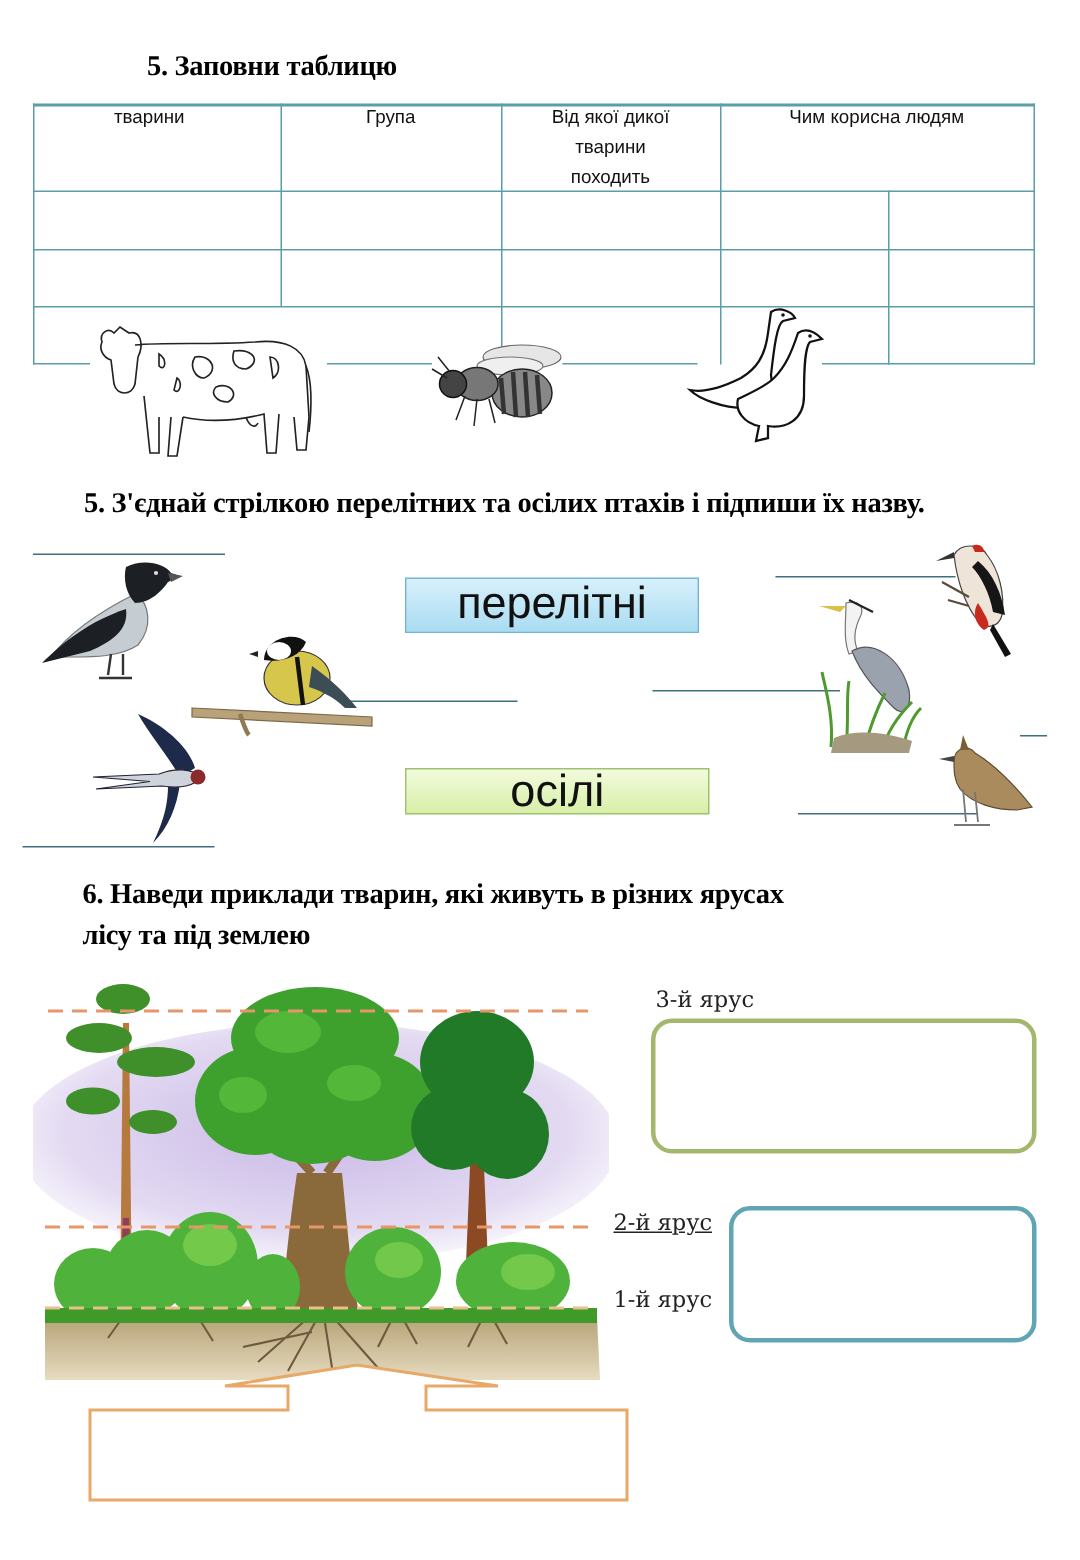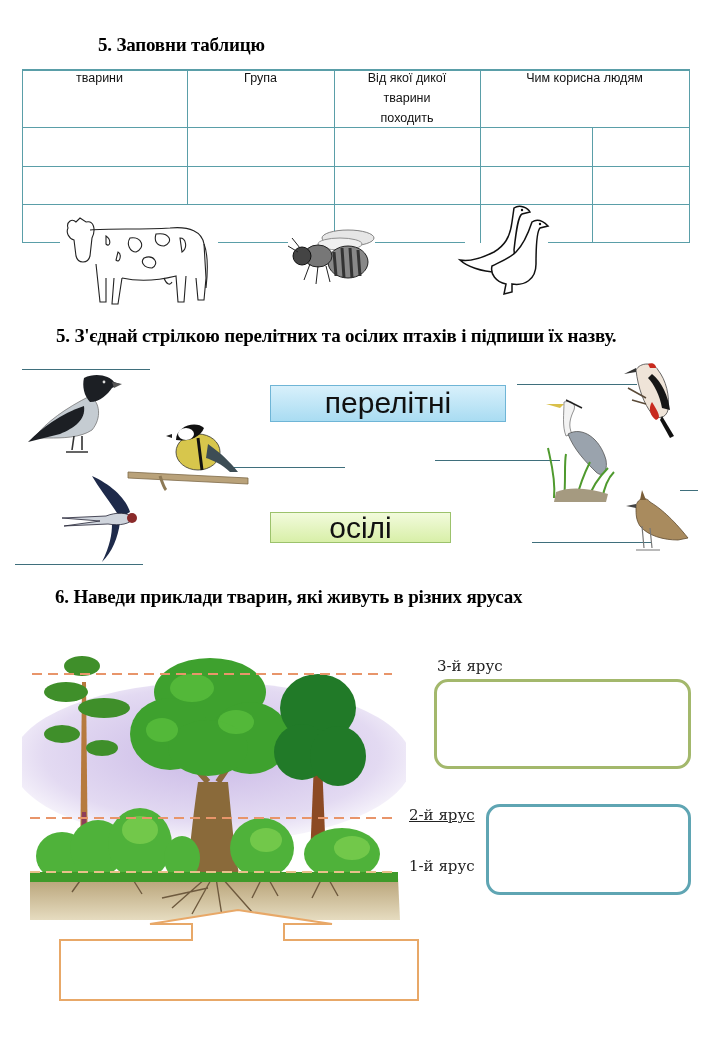--- a/index.html
+++ b/index.html
@@ -111,22 +111,22 @@
   <g fill="#fff" stroke="#111" stroke-width="1.5">
     <path d="M58 6 C64 2 72 6 74 10 L66 12 C62 14 60 30 58 48 C60 60 52 70 40 70 C26 70 10 64 4 58 C14 60 26 56 38 50 C48 44 54 36 56 20 Z"></path>
     <path d="M76 20 C82 16 88 20 92 24 L84 26 C80 30 80 50 80 62 C80 78 68 84 56 82 L56 90 L48 92 L50 82 C40 80 34 72 36 64 C44 60 54 56 60 50 C68 42 72 32 76 20 Z"></path>
   </g>
   <circle cx="66" cy="8" r="1.2" fill="#111"></circle>
   <circle cx="84" cy="22" r="1.2" fill="#111"></circle>
 </svg>
 
 <div class="abs heading" style="left:56px; top:325px; font-size:19px;">5. З'єднай стрілкою перелітних та осілих птахів і підпиши їх назву.</div>
 
-<div class="label-box blue-box" style="left:270px; top:385px; width:236px; height:37px;">перелітні</div>
-<div class="label-box green-box" style="left:270px; top:512px; width:181px; height:31px; line-height:30px;">осілі</div>
+<div class="label-box blue-box" style="left:270px; top:385px; width:196px; height:37px;">перелітні</div>
+<div class="label-box green-box" style="left:270px; top:512px; width:203px; height:31px; line-height:30px;">осілі</div>
 
 <div class="write-line" style="left:22px; top:369px; width:128px;"></div>
 <div class="write-line" style="left:228px; top:467px; width:117px;"></div>
 <div class="write-line" style="left:15px; top:564px; width:128px;"></div>
 <div class="write-line" style="left:517px; top:384px; width:120px;"></div>
 <div class="write-line" style="left:435px; top:460px; width:125px;"></div>
 <div class="write-line" style="left:532px; top:542px; width:120px;"></div>
 <div class="write-line" style="left:680px; top:490px; width:18px;"></div>
 
 <svg class="abs" style="left:26px; top:372px;" width="96" height="84" viewBox="0 0 96 84">
@@ -179,20 +179,21 @@
 
 <svg class="abs" style="left:626px; top:490px;" width="66" height="64" viewBox="0 0 66 64">
   <path d="M10 18 C10 8 20 6 24 12 C34 18 46 28 62 48 L52 50 C38 50 22 46 14 36 C10 30 10 24 10 18 Z" fill="#a98b5e" stroke="#5e4a2e" stroke-width="0.8"></path>
   <path d="M14 10 L16 0 L20 10 Z" fill="#7a5e38"></path>
   <path d="M10 14 L0 16 L10 18 Z" fill="#444"></path>
   <path d="M16 36 L18 58 M24 38 L26 58 M10 60 L34 60" stroke="#777" stroke-width="1.2"></path>
 </svg>
 
 <div class="abs heading" style="left:55px; top:583px; line-height:27px; font-size:19px;">
   <div>6. Наведи приклади тварин, які живуть в різних ярусах</div>
+  <div>лісу та під землею</div>
 </div>
 
 <svg class="abs" style="left:22px; top:652px;" width="384" height="275" viewBox="0 0 384 275">
   <defs>
     <radialGradient id="sky" cx="50%" cy="45%" r="60%">
       <stop offset="0%" stop-color="#c9b8e6"></stop>
       <stop offset="70%" stop-color="#e3daf2"></stop>
       <stop offset="100%" stop-color="#ffffff"></stop>
     </radialGradient>
     <linearGradient id="soil" x1="0" y1="0" x2="0" y2="1">

